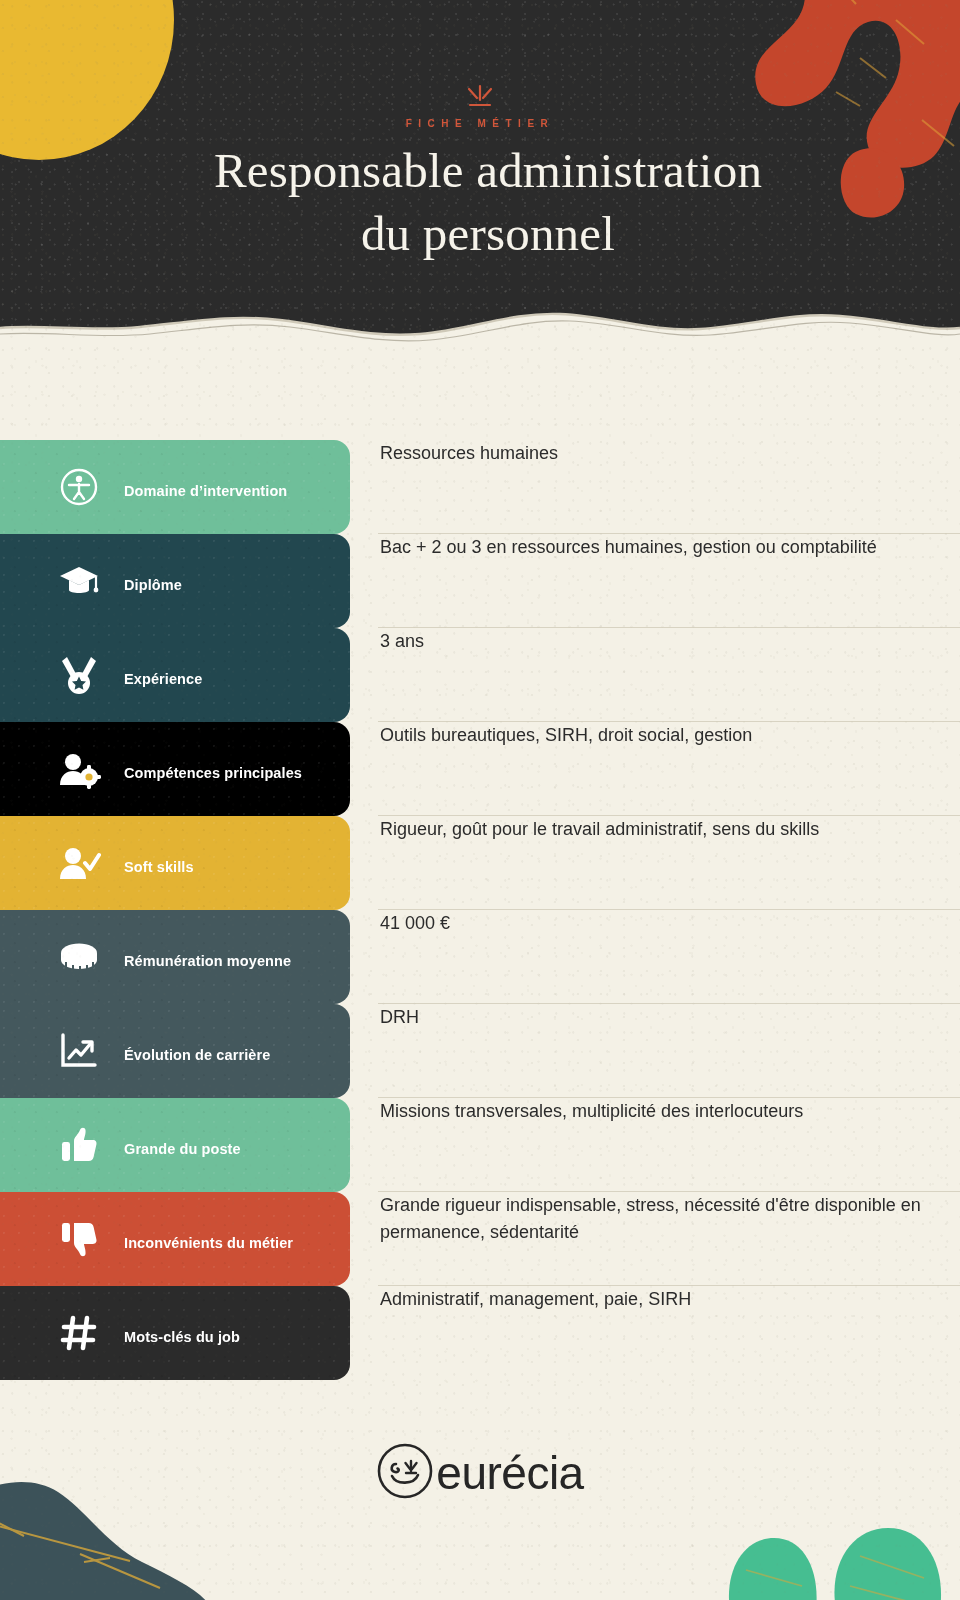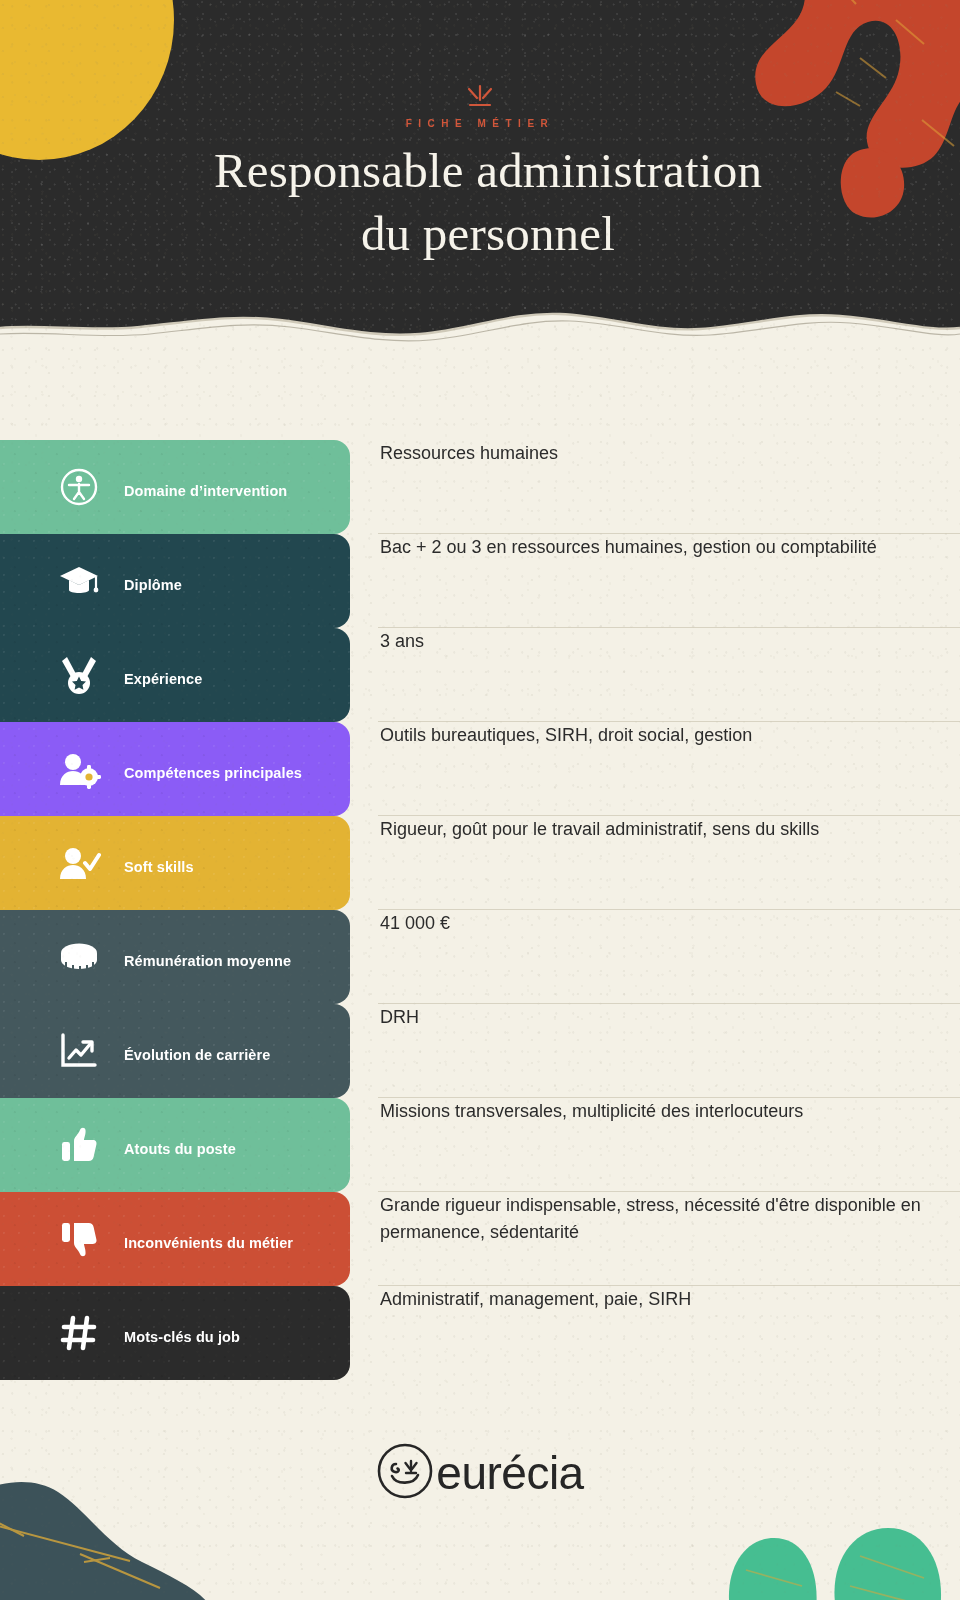--- a/index.html
+++ b/index.html
@@ -299,21 +299,21 @@
         </span>
         <span class="plabel">Expérience</span>
       </div>
       <div class="value-cell">
         <div class="value">3 ans</div>
       </div>
       <div class="sep" style="bottom:0"></div>
     </div>
 
     <div class="row" style="height:94px">
-      <div class="pill" style="background:#8b5cf6">
+      <div class="pill" style="background:#000000">
         <div class="pgrain"></div>
         <span class="icon">
           <svg width="44" height="40" viewBox="0 0 44 40" aria-hidden="true">
             <circle cx="16" cy="13" r="8" fill="#fff"></circle>
             <path d="M3 36 C 3 26 10 22 16 22 C 22 22 29 26 29 36 Z" fill="#fff"></path>
             <g fill="#fff">
               <circle cx="32" cy="28" r="9"></circle>
               <rect x="30" y="16" width="4" height="5" rx="1.4"></rect>
               <rect x="30" y="35" width="4" height="5" rx="1.4"></rect>
               <rect x="20" y="26" width="5" height="4" rx="1.4"></rect>
@@ -393,21 +393,21 @@
     <div class="row" style="height:94px">
       <div class="pill" style="background:#6fbf9a">
         <div class="pgrain"></div>
         <span class="icon">
           <svg width="40" height="40" viewBox="0 0 40 40" aria-hidden="true">
             <rect x="3" y="17" width="8" height="19" rx="2.4" fill="#fff"></rect>
             <path d="M15 36 V16 C 15 12 19 10 21 5 C 22 2 26 2 26.5 5 C 27 9 25 13 25 15 H34
                      C 36.5 15 38 17 37.4 19.4 L34.6 32 C 34.1 34.4 32.2 36 29.8 36 Z" fill="#fff"></path>
           </svg>
         </span>
-        <span class="plabel">Atouts du poste</span>
+        <span class="plabel">Grande du poste</span>
       </div>
       <div class="value-cell">
         <div class="value">Missions transversales, multiplicité des interlocuteurs</div>
       </div>
       <div class="sep" style="bottom:0"></div>
     </div>
 
     <div class="row" style="height:94px">
       <div class="pill" style="background:#cc4f35">
         <div class="pgrain"></div>

